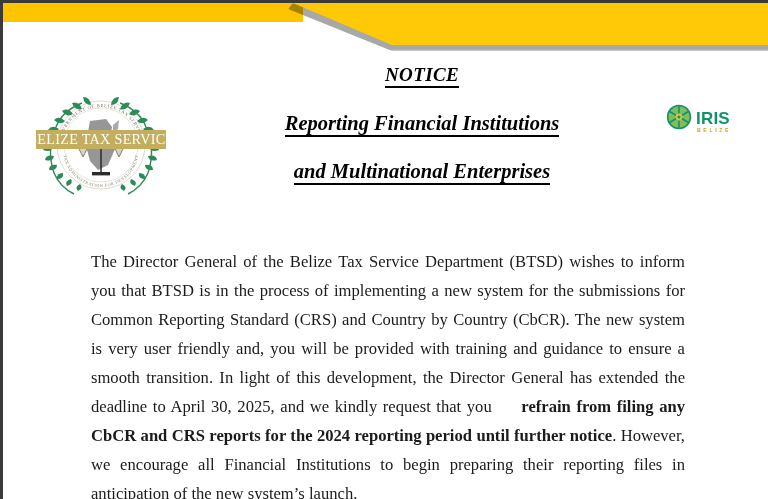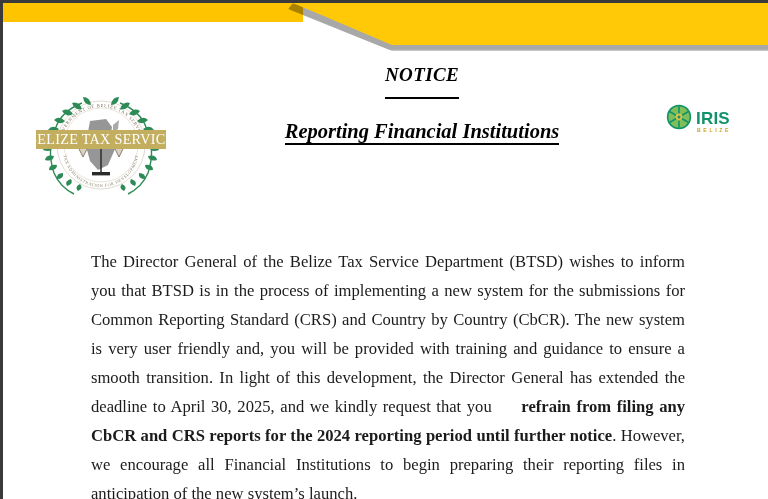--- a/index.html
+++ b/index.html
@@ -94,28 +94,28 @@
     font-weight: bold;
     font-style: italic;
     font-size: 19px;
     color: #000;
     letter-spacing: 0.4px;
     margin: 0;
     line-height: 1.1;
   }
   .h-notice span {
     border-bottom: 2.5px solid #000;
-    padding-bottom: 12px;
+    padding-bottom: 1px;
   }
   .h-line {
     font-weight: bold;
     font-style: italic;
     font-size: 20.5px;
     color: #000;
-    margin: 8px;
+    margin: 0;
     line-height: 1.1;
   }
   .h-line span {
     border-bottom: 2.5px solid #000;
     padding-bottom: 1px;
   }
   .gap1 { height: 26px; }
   .gap2 { height: 26px; }
 
   
@@ -246,17 +246,18 @@
       <text x="30" y="19.5" font-family="'Liberation Sans', sans-serif" font-size="17" font-weight="bold" fill="#12926A" letter-spacing="0.2">IRIS</text>
       <text x="31" y="28" font-family="'Liberation Sans', sans-serif" font-size="5.2" font-weight="bold" fill="#C9A227" letter-spacing="2.6">BELIZE</text>
     </svg>
   </div>
 
   <div class="headings">
     <div class="h-notice"><span>NOTICE</span></div>
     <div class="gap1"></div>
     <div class="h-line"><span>Reporting Financial Institutions</span></div>
     <div class="gap2"></div>
+    <div class="h-line"><span>and Multinational Enterprises</span></div>
   </div>
 
   <p class="body-text"><span>The Director General of the Belize Tax Service Department (BTSD) wishes to inform you that BTSD is in the process of implementing a new system for the submissions for Common Reporting Standard (CRS) and Country by Country (CbCR). The new system is very user friendly and, you will be provided with training and guidance to ensure a smooth transition. In light of this development, the Director General has extended the deadline to April 30, 2025, and we kindly request that you </span><b>refrain from filing any CbCR and CRS reports for the 2024 reporting period until further notice</b><span>. However, we encourage all Financial Institutions to begin preparing their reporting files in anticipation of the new system’s launch.</span></p>
 
 </div>
 
 </body></html>

